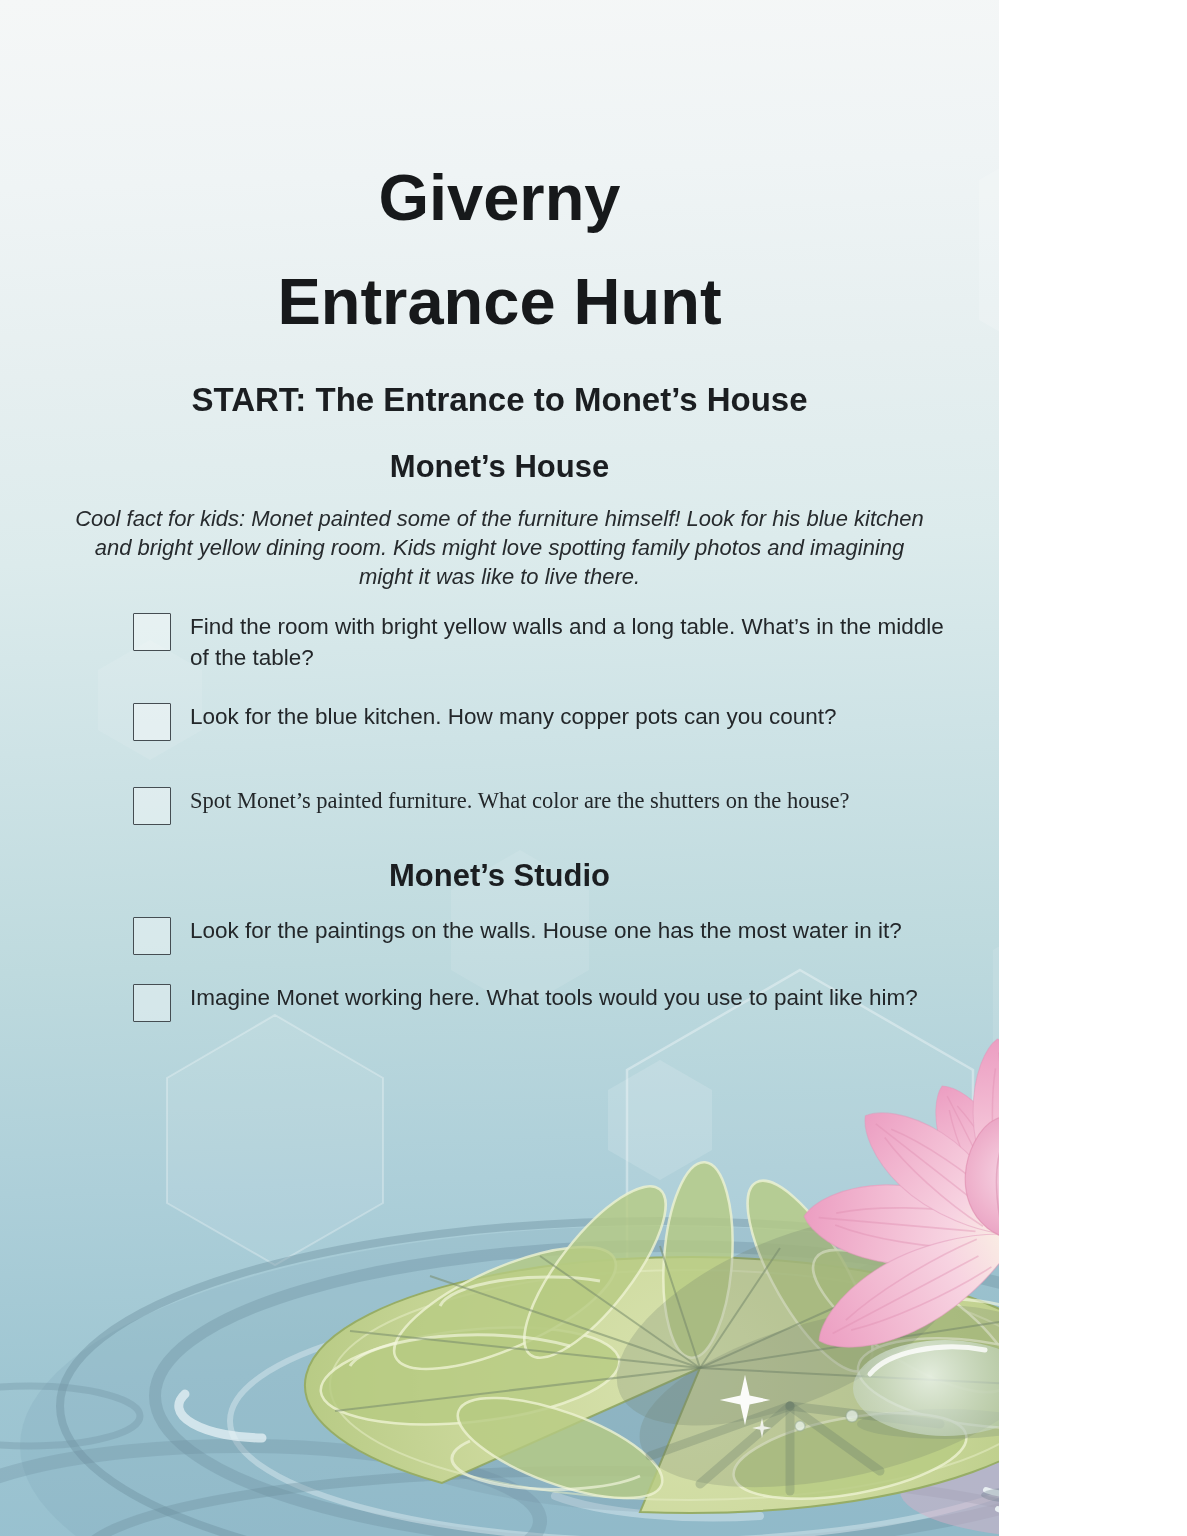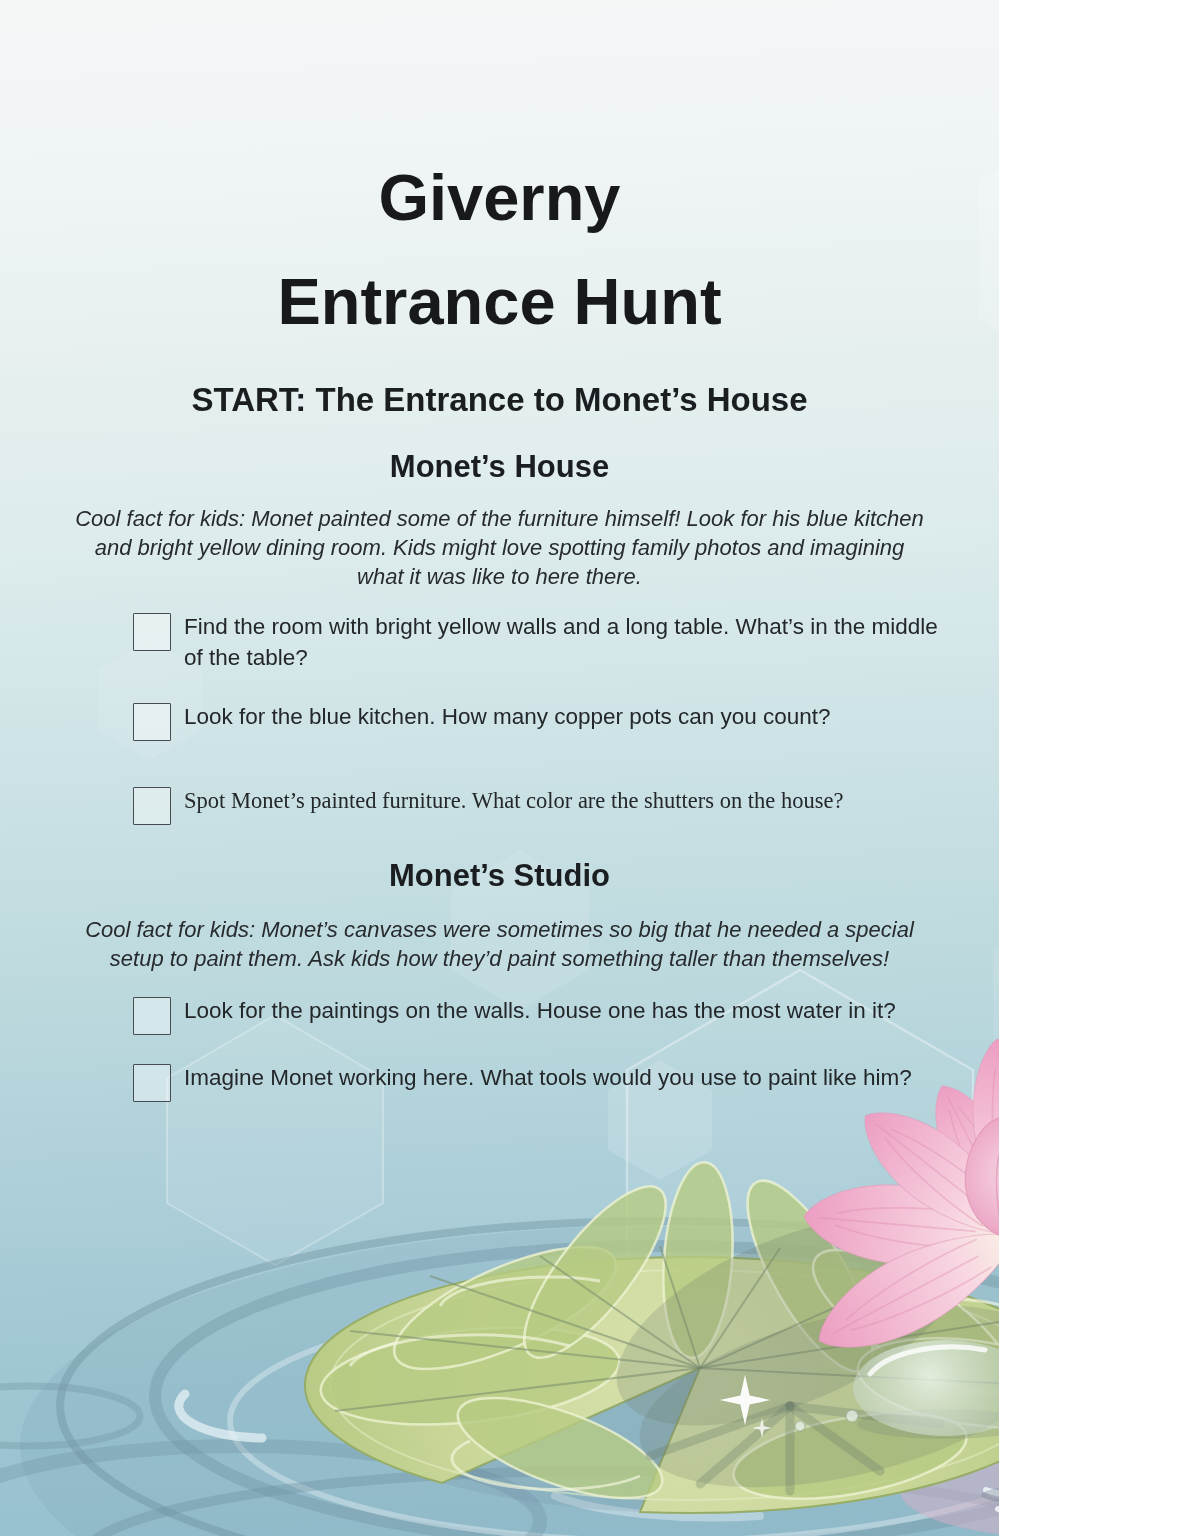--- a/index.html
+++ b/index.html
@@ -21,21 +21,21 @@
                  font-size:33px;line-height:40px;color:#1b1e21;}
   .section-heading{text-align:center;font-weight:bold;font-size:31px;
                    line-height:34px;color:#1b1e21;}
   .mt-house{margin-top:30px;}
   .mt-studio{margin-top:34px;}
   .fact{text-align:center;font-style:italic;font-size:22px;line-height:29px;color:#272b2e;}
   .fact-1{margin-top:20px;}
   .fact-2{margin-top:22px;}
 
   .checklist{margin-left:133px;margin-right:40px;}
-  .check-item{display:flex;align-items:flex-start;gap:13px;}
+  .check-item{display:flex;align-items:flex-start;gap:19px;}
   .mt20{margin-top:20px;}
   .mt28{margin-top:28px;}
   .mt26{margin-top:44px;font-family:Liberation Serif, serif;}
   .mt22{margin-top:22px;}
   .mt27{margin-top:27px;}
   .checkbox{flex:none;width:36px;height:36px;margin-top:2px;
             border:1.5px solid #454d52;border-radius:1px;
             background:rgba(255,255,255,0.38);cursor:pointer;}
   .item-label{font-size:22.5px;line-height:31px;max-width:860px;color:#23272a;}
 </style>
@@ -202,43 +202,39 @@
       <div>Giverny</div>
       <div>Entrance Hunt</div>
     </div>
 
     <div class="start-heading">START: The Entrance to Monet’s House</div>
 
     <div class="section-heading mt-house">Monet’s House</div>
     <div class="fact fact-1">
       <div>Cool fact for kids: Monet painted some of the furniture himself! Look for his blue kitchen</div>
       <div>and bright yellow dining room. Kids might love spotting family photos and imagining</div>
-      <div>what it was like to here there.</div>
+      <div>might it was like to live there.</div>
     </div>
 
     <div class="checklist">
       <div class="check-item mt20">
         <span class="checkbox"></span>
         <span class="item-label">Find the room with bright yellow walls and a long table. What’s in the middle of the table?</span>
       </div>
       <div class="check-item mt28">
         <span class="checkbox"></span>
         <span class="item-label">Look for the blue kitchen. How many copper pots can you count?</span>
       </div>
       <div class="check-item mt26">
         <span class="checkbox"></span>
         <span class="item-label">Spot Monet’s painted furniture. What color are the shutters on the house?</span>
       </div>
     </div>
 
     <div class="section-heading mt-studio">Monet’s Studio</div>
-    <div class="fact fact-2">
-      <div>Cool fact for kids: Monet’s canvases were sometimes so big that he needed a special</div>
-      <div>setup to paint them. Ask kids how they’d paint something taller than themselves!</div>
-    </div>
 
     <div class="checklist">
       <div class="check-item mt22">
         <span class="checkbox"></span>
         <span class="item-label">Look for the paintings on the walls. House one has the most water in it?</span>
       </div>
       <div class="check-item mt27">
         <span class="checkbox"></span>
         <span class="item-label">Imagine Monet working here. What tools would you use to paint like him?</span>
       </div>

